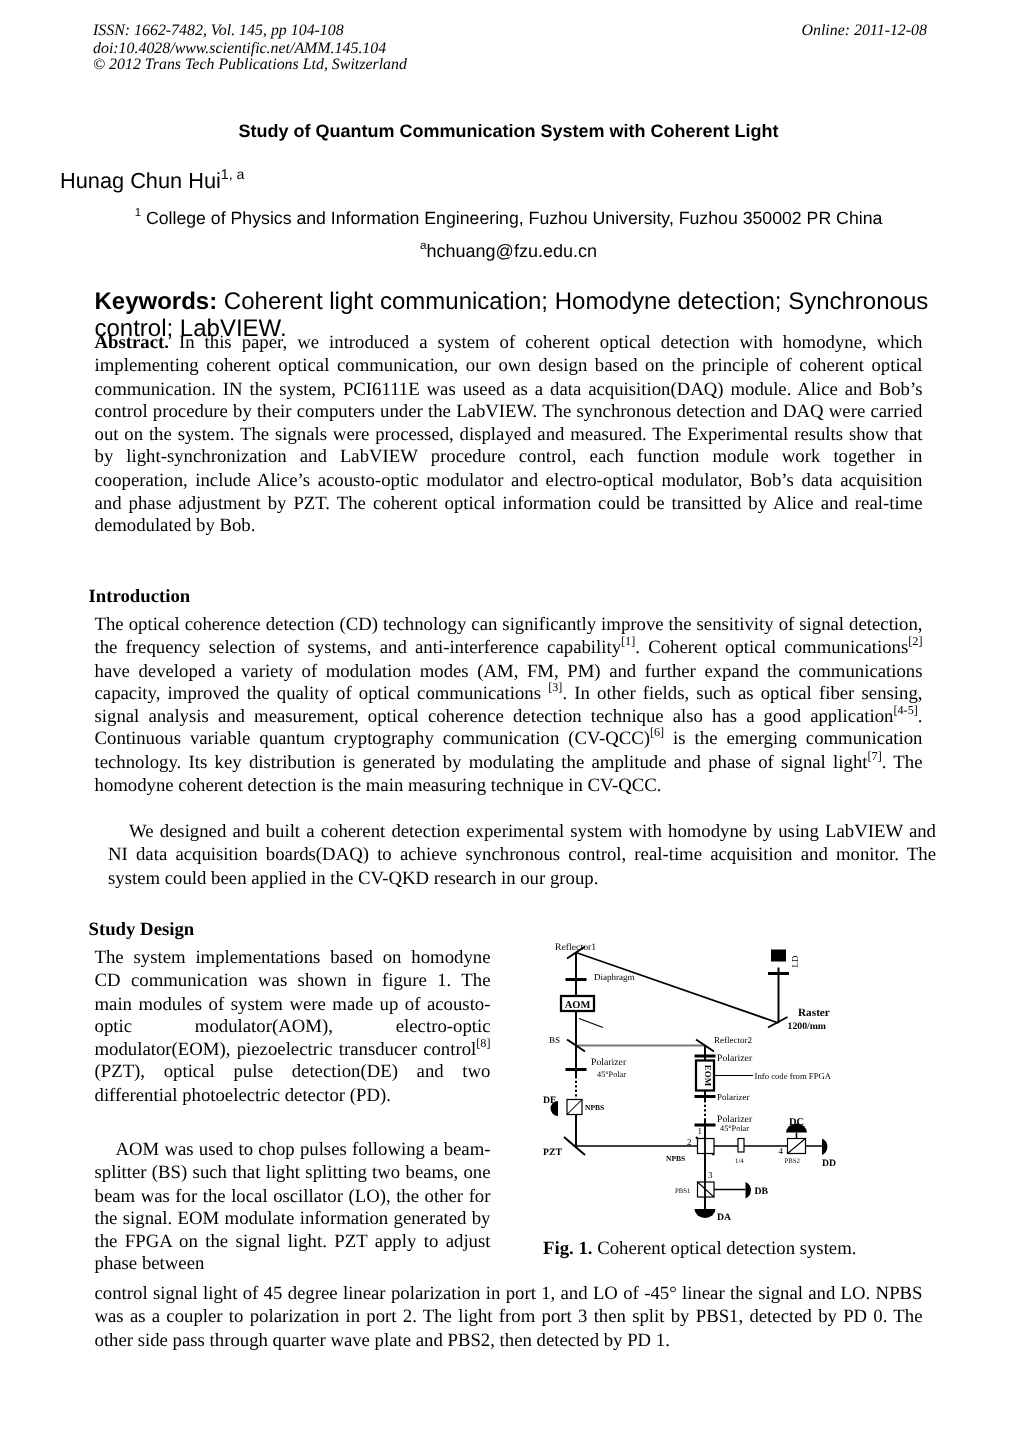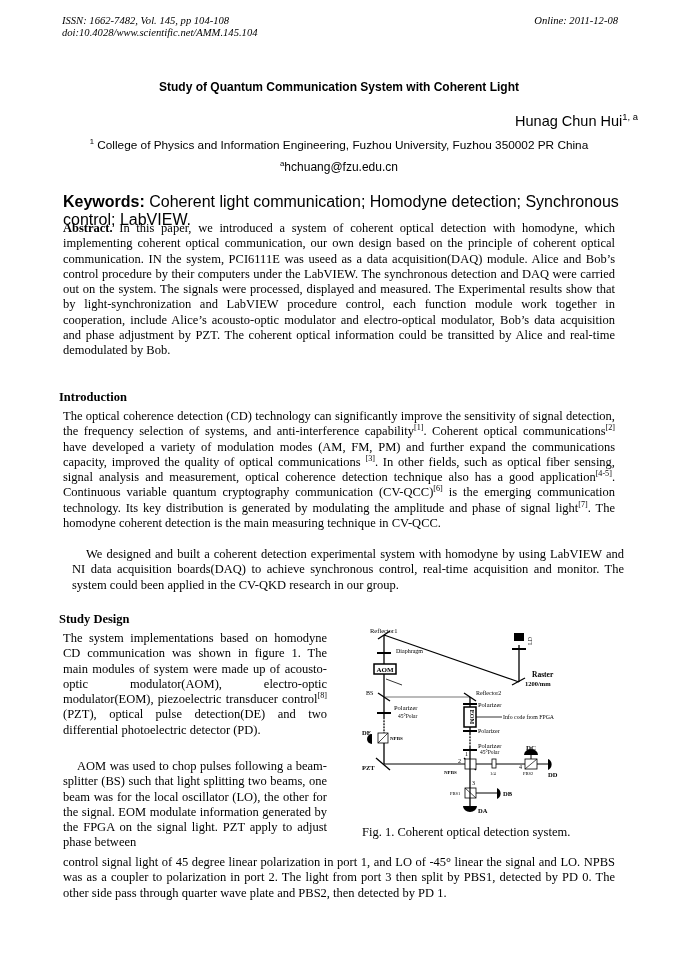--- a/index.html
+++ b/index.html
@@ -1,40 +1,41 @@
 <!DOCTYPE html>
 <html><head>
   <meta charset="utf-8">
   <style>
     html, body { margin: 0; padding: 0; background: #ffffff; }
     body { width: 678px; height: 959px; position: relative; overflow: hidden; color: #000; }
     .header { position: absolute; left: 62px; top: 15px; width: 556px; font-family: "Liberation Serif", serif; font-style: italic; font-size: 10.6px; line-height: 11.6px; }
     .header .online { position: absolute; right: 0; top: 0; text-align: right; }
     .title { position: absolute; left: 40px; width: 598px; top: 80px; text-align: center; font-family: "Liberation Sans", sans-serif; font-weight: bold; font-size: 12px; }
-    .author { position: absolute; left: 40px; width: 598px; top: 113px; text-align: right; font-family: "Liberation Sans", sans-serif; font-size: 14.5px; }
+    .author { position: absolute; left: 40px; width: 598px; top: 113px; text-align: left; font-family: "Liberation Sans", sans-serif; font-size: 14.5px; }
     .affil { position: absolute; left: 40px; width: 598px; top: 138px; text-align: center; font-family: "Liberation Sans", sans-serif; font-size: 11.8px; }
     .email { position: absolute; left: 40px; width: 598px; top: 160px; text-align: center; font-family: "Liberation Sans", sans-serif; font-size: 12px; }
     sup { font-size: 65%; line-height: 0; vertical-align: super; }
     .keywords { position: absolute; left: 63px; top: 193px; width: 556px; font-family: "Liberation Sans", sans-serif; font-size: 16px; }
     .keywords b { font-weight: bold; }
     .para { position: absolute; left: 63px; width: 552px; font-family: "Liberation Serif", serif; font-size: 12.5px; line-height: 15.3px; text-align: justify; }
     .heading { position: absolute; left: 59px; font-family: "Liberation Serif", serif; font-weight: bold; font-size: 12.5px; }
     .indent { text-indent: 14px; }
     .col { width: 264px; }
     .figure { position: absolute; left: 362px; top: 627px; width: 256px; height: 188px; }
     .caption { position: absolute; left: 362px; top: 825px; width: 250px; font-family: "Liberation Serif", serif; font-size: 12.5px; }
-    .caption b { font-weight: normal; }
+    .caption b { font-weight: bold; }
     svg text { font-family: "Liberation Serif", serif; }
   </style>
 </head>
 <body>
 
 <div class="header">
   <div>ISSN: 1662-7482, Vol. 145, pp 104-108</div>
   <div>doi:10.4028/www.scientific.net/AMM.145.104</div>
+  <div>© 2012 Trans Tech Publications Ltd, Switzerland</div>
   <div class="online">Online: 2011-12-08</div>
 </div>
 
 <div class="title">Study of Quantum Communication System with Coherent Light</div>
 
 <div class="author"><span>Hunag Chun Hui</span><sup>1, a</sup></div>
 
 <div class="affil"><sup>1</sup><span> College of Physics and Information Engineering, Fuzhou University, Fuzhou 350002 PR China</span></div>
 
 <div class="email"><sup>a</sup><span>hchuang@fzu.edu.cn</span></div>

